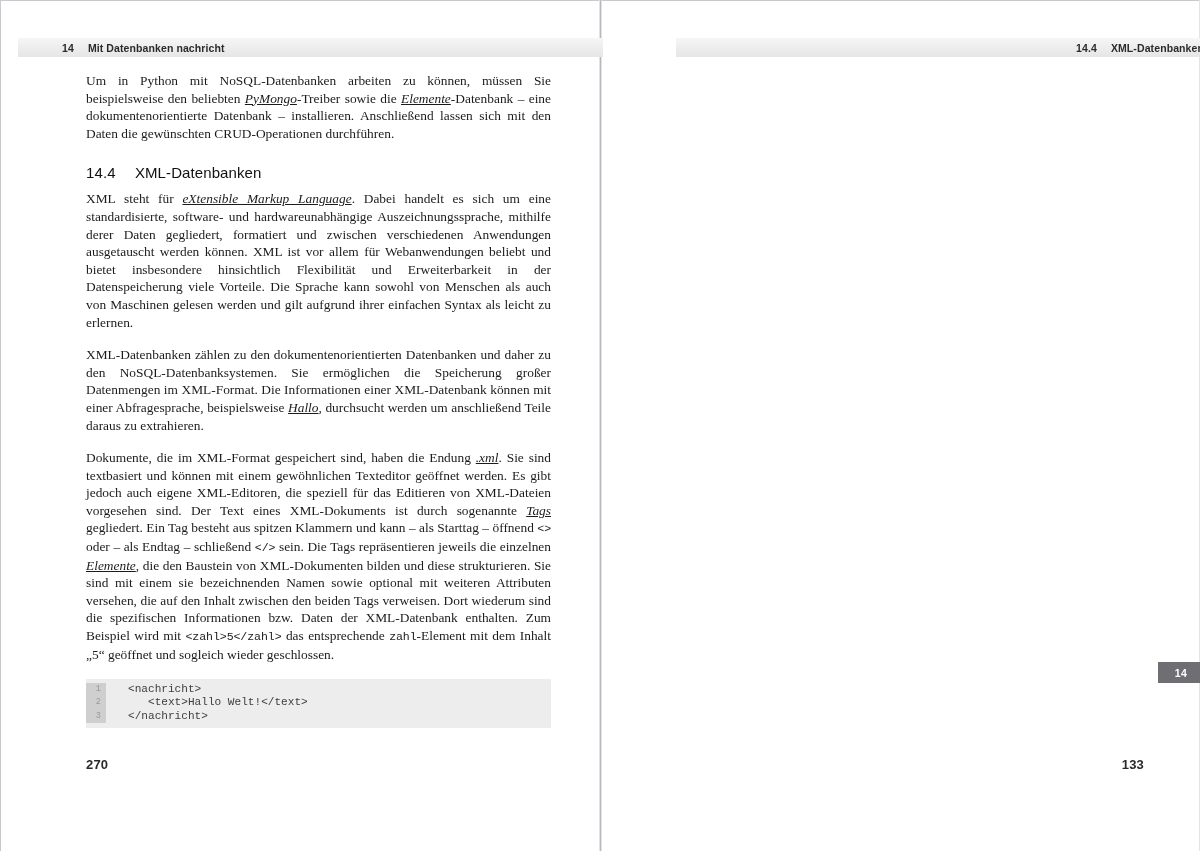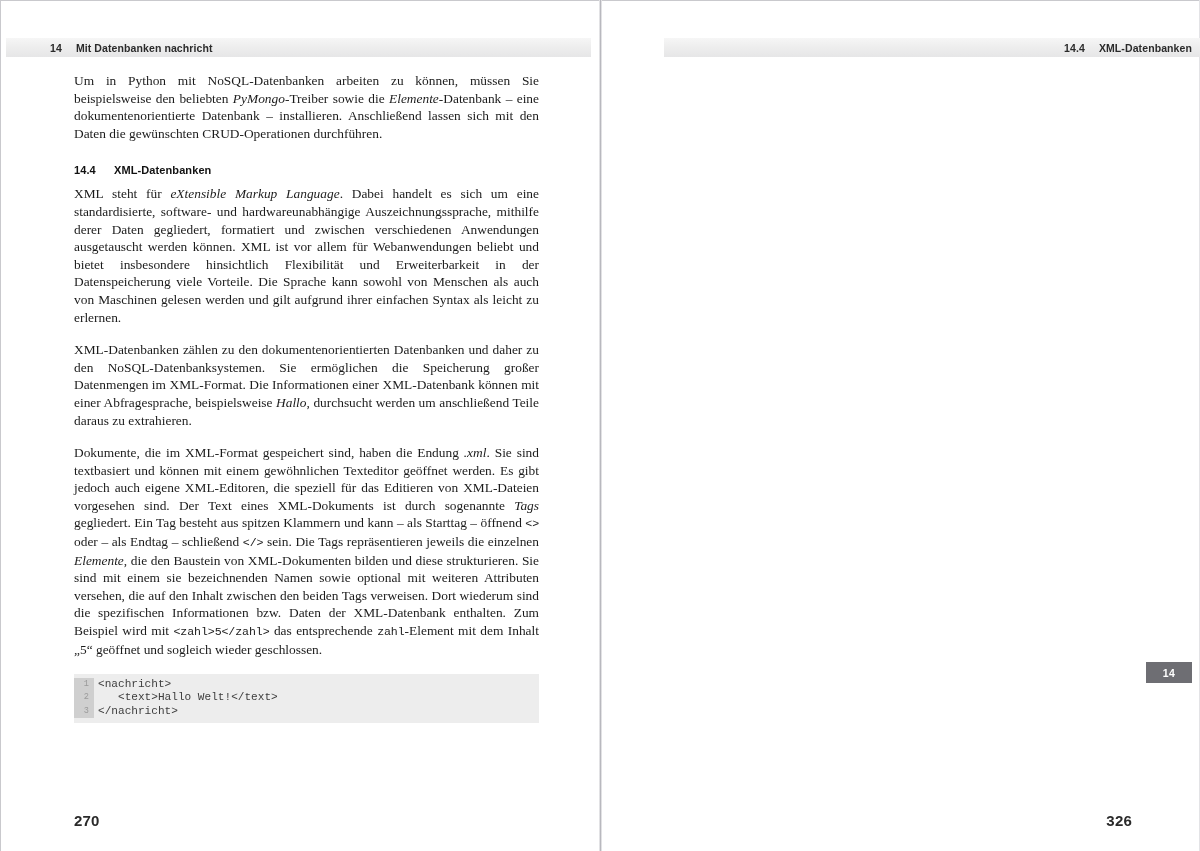--- a/index.html
+++ b/index.html
@@ -44,20 +44,21 @@
     left: 599px; top: 0;
     width: 3px; height: 851px;
     background: linear-gradient(to right, #ffffff 0%, #b8b8be 40%, #b8b8be 60%, #ffffff 100%);
   }
   .page {
     position: absolute;
     top: 0;
     width: 600px;
     height: 851px;
     box-sizing: border-box;
+    margin-left: 12px;
   }
   .page-left  { left: 0; }
   .page-right { left: 600px; }
 
   
   .runhead {
     position: absolute;
     height: 19px;
     background: linear-gradient(to bottom, #f6f6f6 0%, #eeeeee 45%, #e6e6e7 100%);
     display: flex;
@@ -93,32 +94,32 @@
   .page-left .col  { left: 74px; }
 
   p.para {
     margin: 0 0 15px 0;
     font-size: 13.4px;
     line-height: 17.6px;
     text-align: justify;
     text-justify: inter-word;
     hyphens: manual;
   }
-  p.para i, p.para em { font-style: italic; }
+  p.para i, p.para em { font-style: italic; text-decoration: underline; }
   code, .code-inline {
     font-family: "Liberation Mono", monospace;
     font-size: 11.6px;
     letter-spacing: -0.1px;
   }
 
   h2.section {
     margin: 22px 0 9px 0;
     font-family: "Liberation Sans", sans-serif;
-    font-size: 11px;
-    font-weight: bold;
+    font-size: 15px;
+    font-weight: normal;
     color: #111111;
     letter-spacing: 0.1px;
   }
   h2.section .snum { margin-right: 15px; }
 
   
   .listing {
     margin: 16px 0 14px 0;
     background: #ededed;
     display: block;
@@ -141,21 +142,21 @@
     background: #cfcfcf;
     color: #9a9a9a;
     text-align: right;
     padding-right: 5px;
     box-sizing: border-box;
     font-size: 8.6px;
     line-height: 13.2px;
     user-select: none;
   }
   .listing .src {
-    padding-left: 4px;
+    padding-left: 22px;
     white-space: pre;
     color: #3d3d3d;
     line-height: 13.2px;
   }
 
   
   .chapter-tab {
     position: absolute;
     right: 8px;
     top: 662px;
@@ -168,23 +169,23 @@
     font-weight: bold;
     display: flex;
     align-items: center;
     justify-content: center;
     letter-spacing: 0.3px;
   }
 
   
   .folio {
     position: absolute;
-    top: 812px;
-    font-family: "Liberation Sans", sans-serif;
-    font-size: 15px;
+    top: 757px;
+    font-family: "Liberation Sans", sans-serif;
+    font-size: 13px;
     font-weight: bold;
     color: #2a2a2a;
     letter-spacing: 0.2px;
   }
   .folio-left  { left: 74px; }
   .folio-right { left: 460px; width: 72px; text-align: right; }
 </style>
 </head>
 <body>
 
@@ -240,16 +241,16 @@
 
   <div class="page page-right">
 
     <div class="runhead runhead-right">
       <span class="num">14.4</span>
       <span>XML-Datenbanken</span>
     </div>
 
     <div class="chapter-tab">14</div>
 
-    <div class="folio folio-right">326</div>
+    <div class="folio folio-right">133</div>
   </div>
 
 </div>
 
 </body></html>

